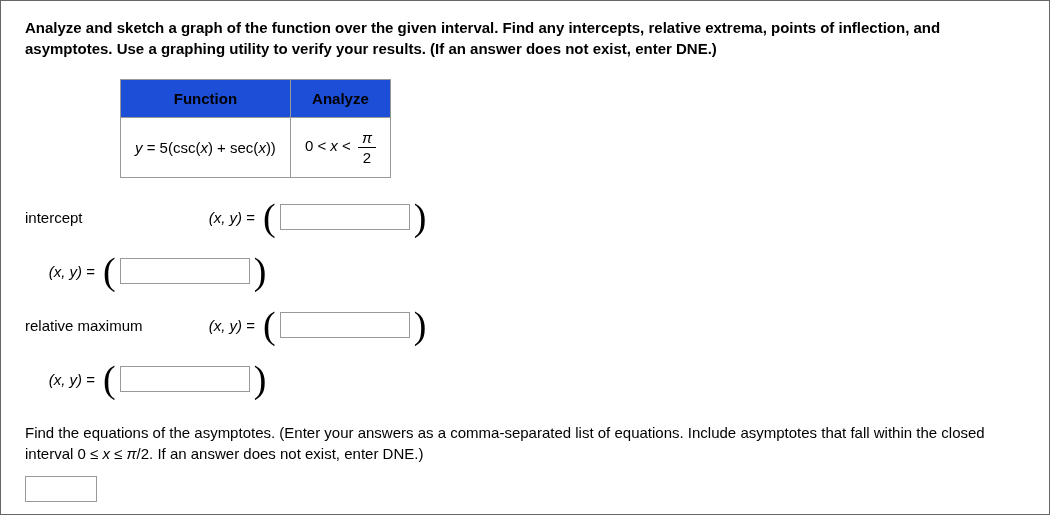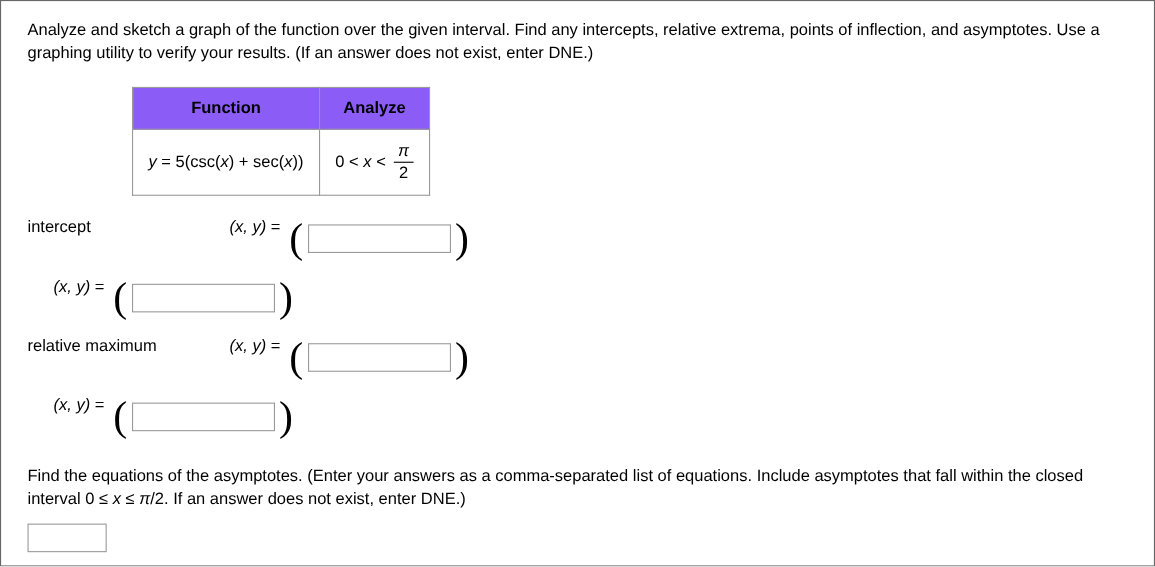--- a/index.html
+++ b/index.html
@@ -16,28 +16,29 @@
     }
     .container {
       border: 1px solid #666;
       width: 1050px;
       height: 515px;
       padding: 16px 24px;
     }
     .instructions {
       line-height: 1.4;
       margin-bottom: 20px;
+      font-weight: bold;
     }
     .func-table {
       border-collapse: collapse;
       margin-left: 95px;
       margin-bottom: 20px;
     }
     .func-table th {
-      background: #8b5cf6;
+      background: #1d4ed8;
       border: 1px solid #999;
       padding: 10px 16px;
       font-weight: bold;
       text-align: center;
     }
     .func-table td {
       border: 1px solid #999;
       padding: 12px 14px;
       text-align: center;
       font-style: italic;
@@ -61,21 +62,21 @@
       border-bottom: 1px solid #000;
       padding: 0 4px 2px 4px;
       font-style: italic;
     }
     .fraction .den {
       display: block;
       padding: 2px 4px 0 4px;
     }
     .answer-row {
       display: flex;
-      align-items: flex-start;
+      align-items: center;
       margin-bottom: 16px;
     }
     .answer-label {
       width: 160px;
       flex-shrink: 0;
     }
     .xy-label {
       font-style: italic;
       width: 70px;
       text-align: right;

